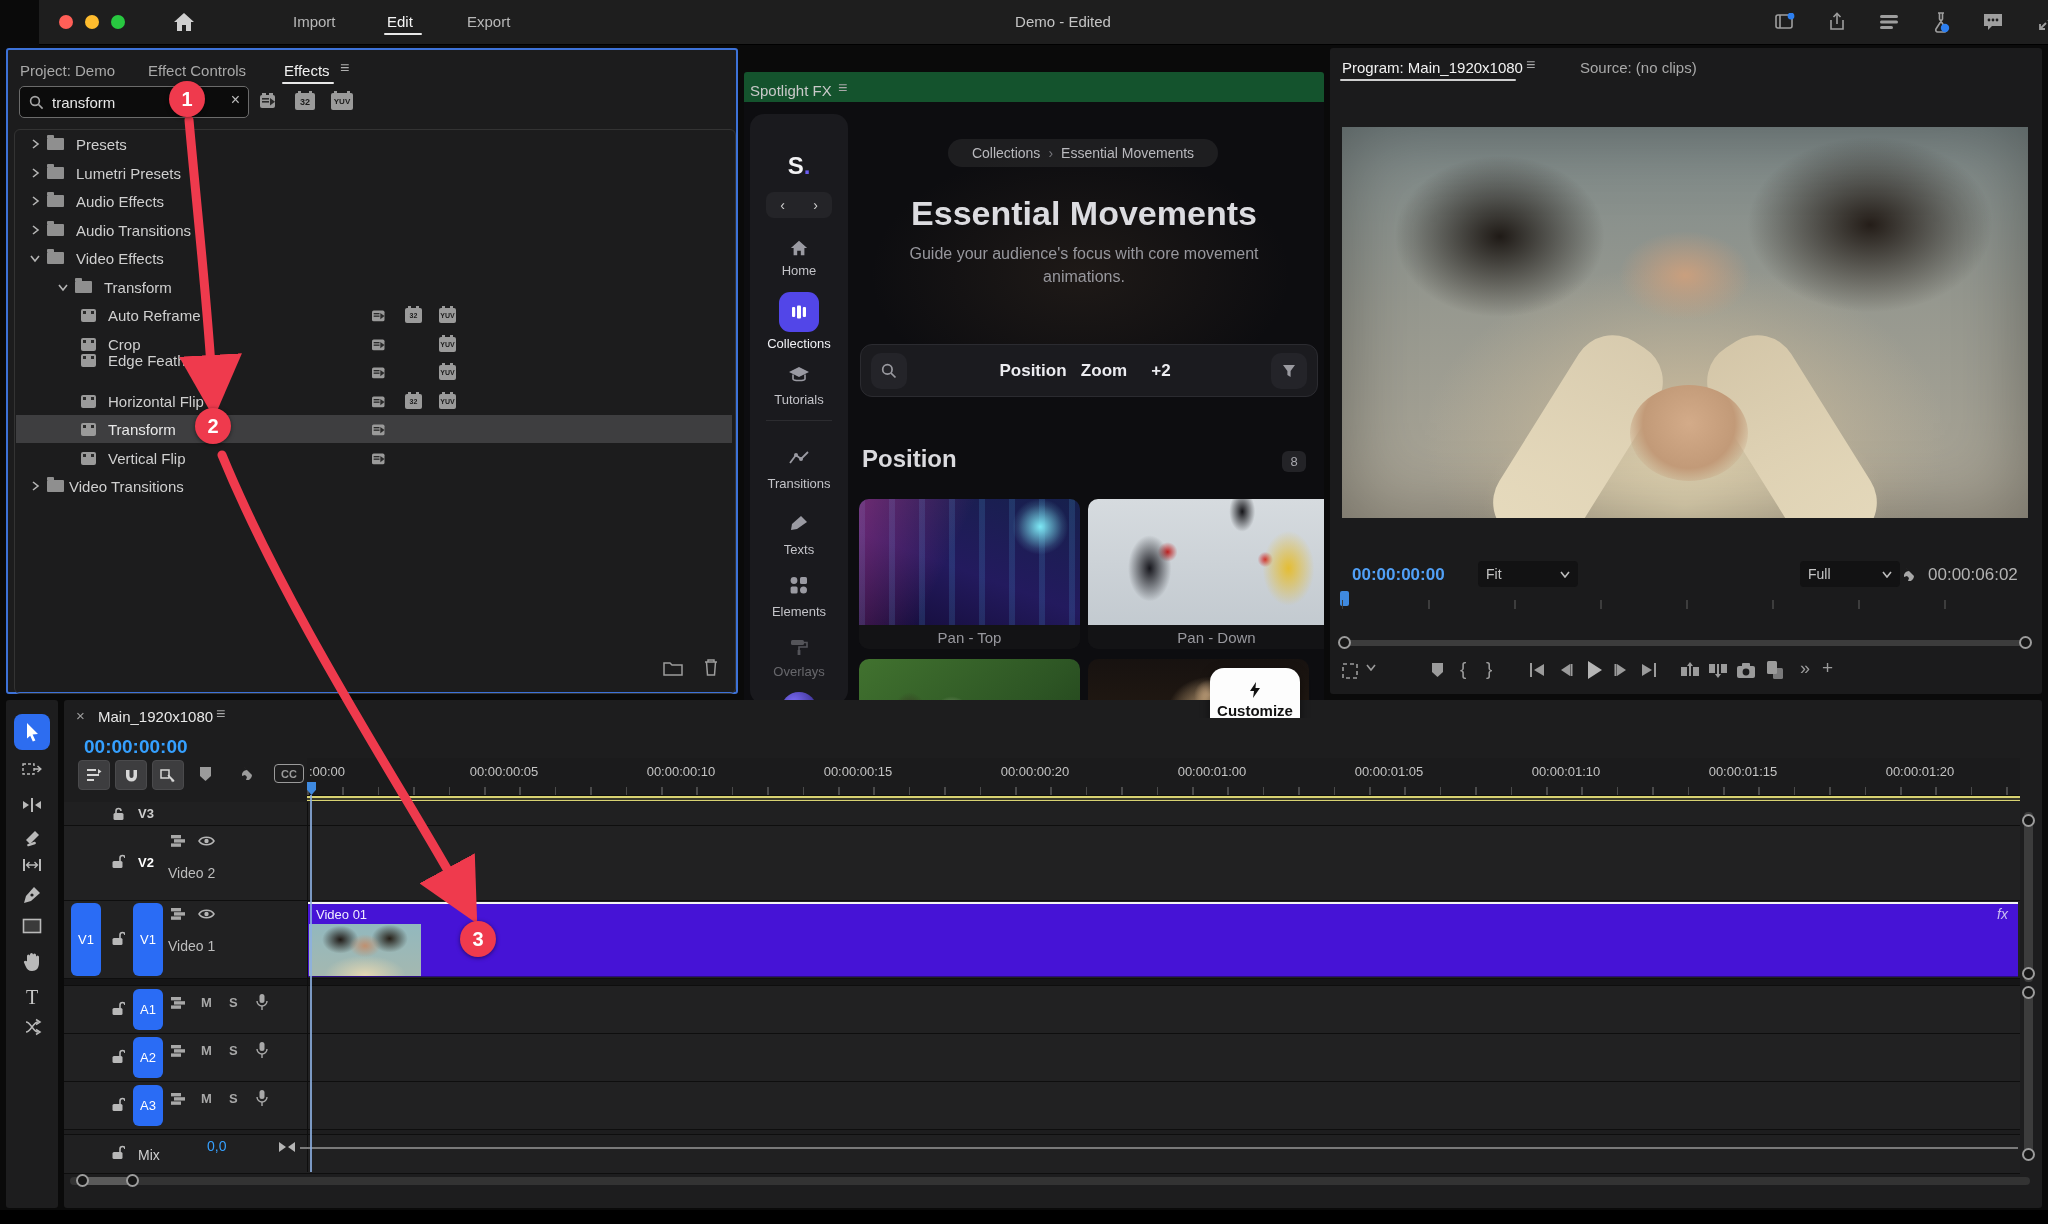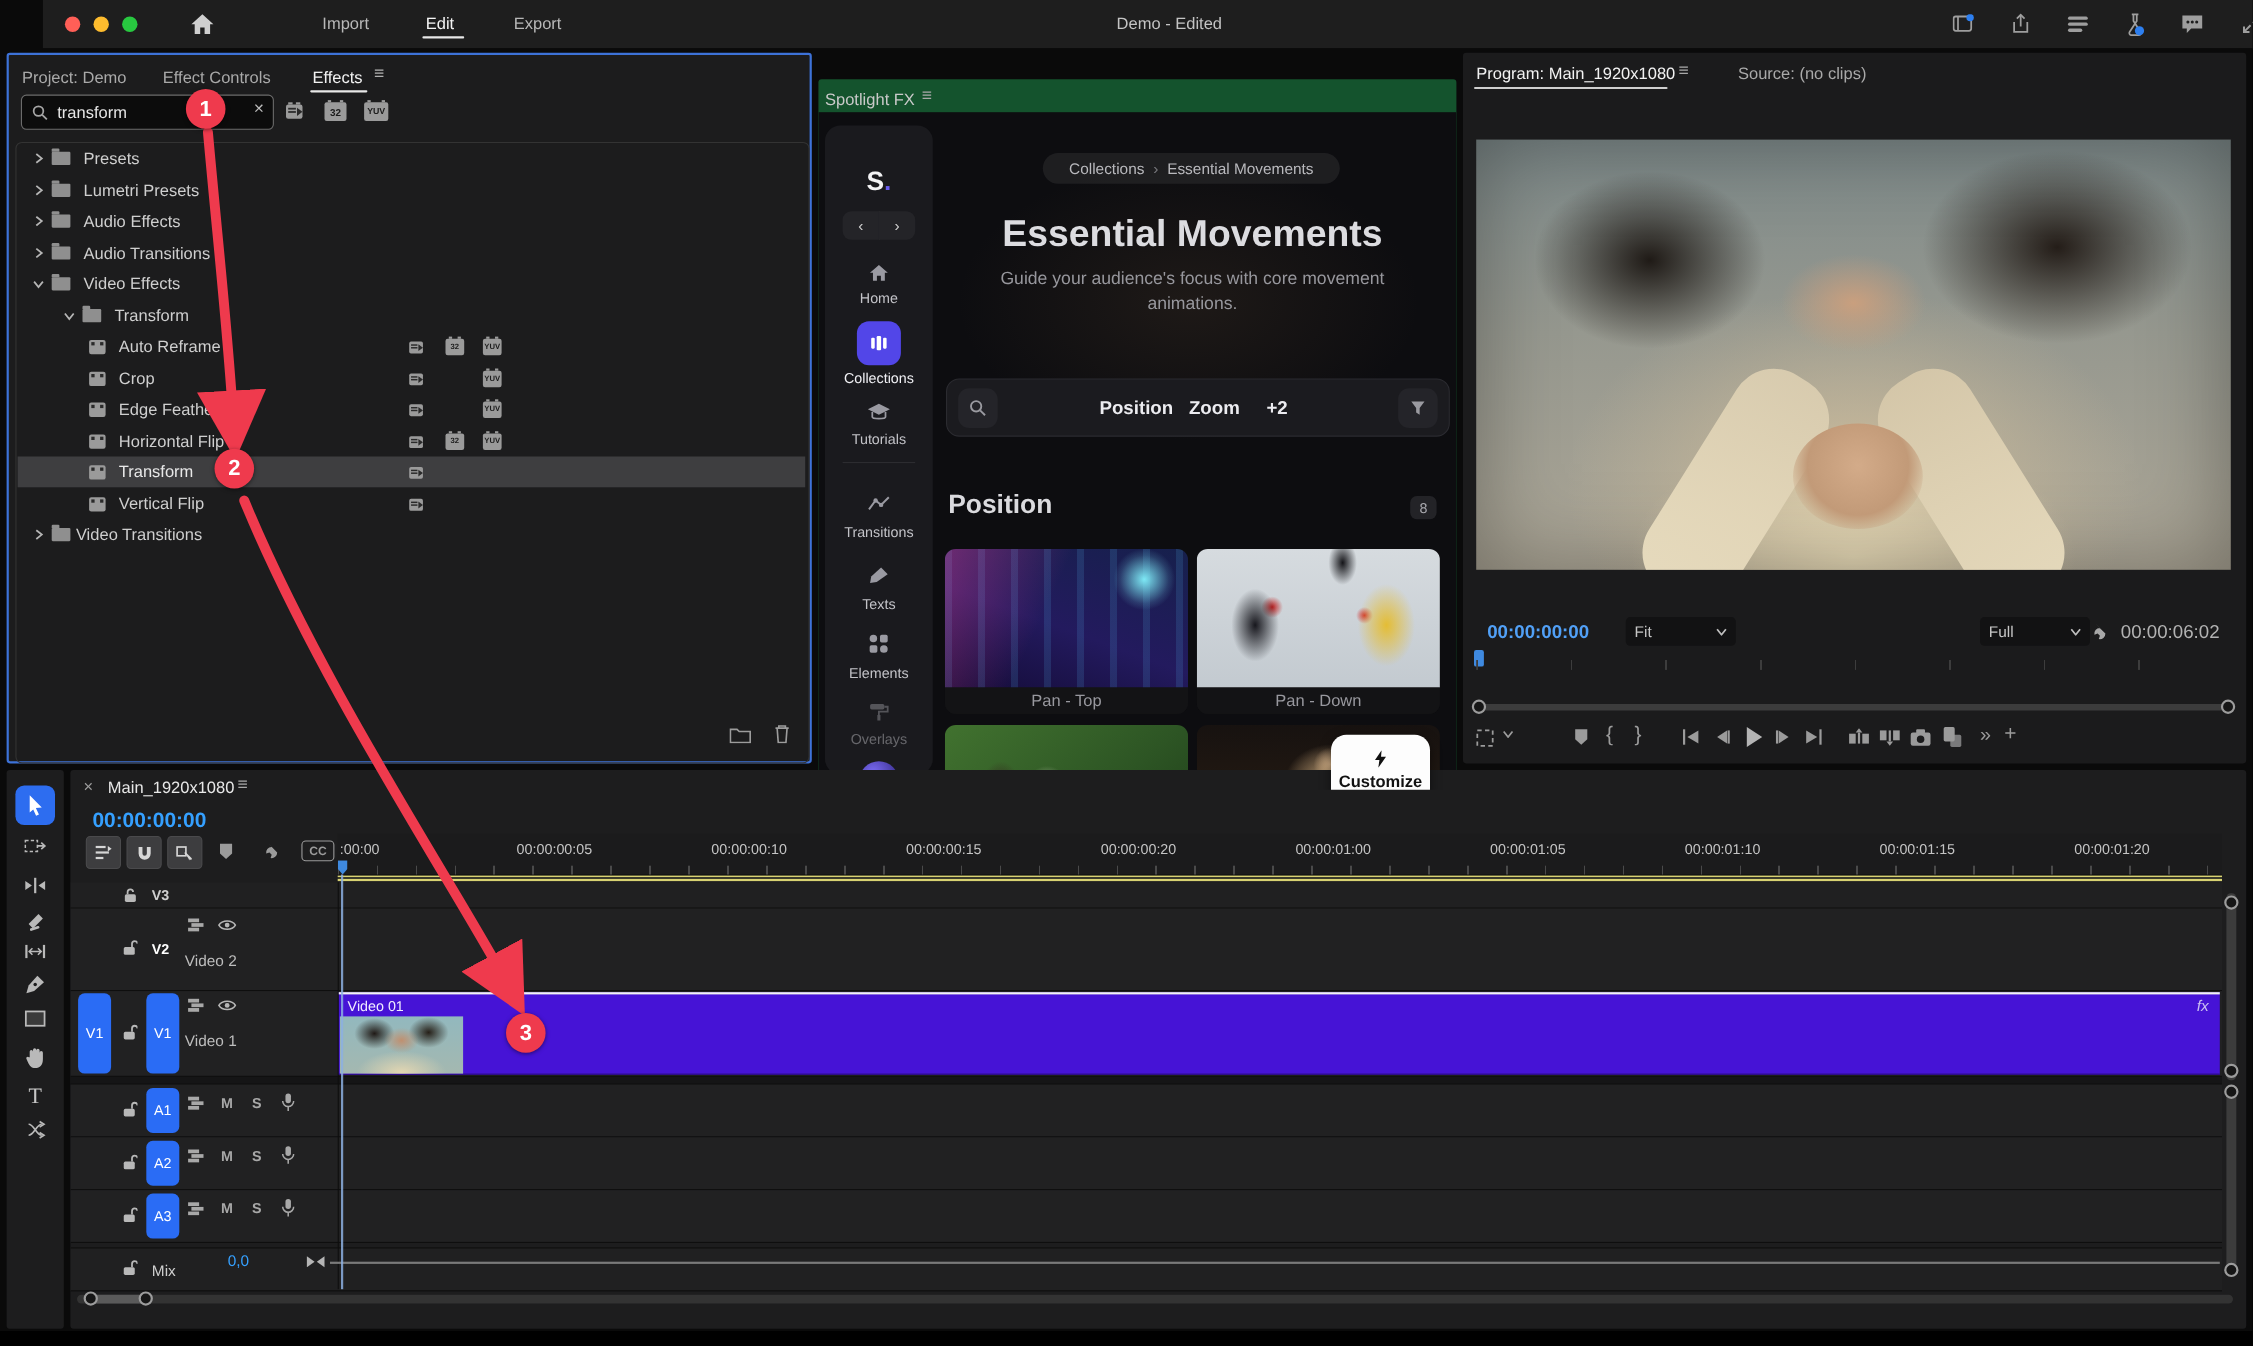--- a/index.html
+++ b/index.html
@@ -198,21 +198,21 @@
         <span style="margin-left:12px;">Transform</span>
       </div>
       <div class="treerow" style="top:171px;padding-left:58px;">
         <span class="effect-ic"></span>
         <span style="margin-left:12px;">Auto Reframe</span>
       </div>
       <div class="treerow" style="top:200px;padding-left:58px;">
         <span class="effect-ic"></span>
         <span style="margin-left:12px;">Crop</span>
       </div>
-      <div class="treerow" style="top:228px;padding-left:58px;text-align:right;">
+      <div class="treerow" style="top:216px;padding-left:58px;text-align:right;">
         <span class="effect-ic"></span>
         <span style="margin-left:12px;">Edge Feather</span>
       </div>
       <div class="treerow" style="top:257px;padding-left:58px;text-align:right;">
         <span class="effect-ic"></span>
         <span style="margin-left:12px;">Horizontal Flip</span>
       </div>
       <div class="treerow" style="top:285px;padding-left:58px;color:#e8e8e8;">
         <span class="effect-ic"></span>
         <span style="margin-left:12px;">Transform</span>
@@ -414,21 +414,21 @@
       <div class="abs ic" style="left:538px;top:349px;width:24px;height:21px;background:#232327;border-radius:6px;font-size:13px;color:#a8a8ae;">8</div>
 
       <div class="card" style="left:115px;top:397px;width:221px;height:150px;">
         <div class="abs" style="left:0;top:0;right:0;height:126px;background:
           radial-gradient(40px 40px at 82% 22%, #7de8f5 0%, rgba(125,232,245,.15) 55%, transparent 70%),
           linear-gradient(115deg, rgba(255,70,160,.35) 0%, transparent 42%),
           repeating-linear-gradient(90deg, rgba(90,200,255,.14) 0 6px, transparent 6px 30px),
           linear-gradient(200deg,#16204c 0%,#231a5e 55%,#140c38 100%);"></div>
         <div class="cardlbl">Pan - Top</div>
       </div>
-      <div class="card" style="left:344px;top:397px;width:221px;height:150px;">
+      <div class="card" style="left:344px;top:397px;width:221px;height:150px;padding-left:36px;">
         <div class="abs" style="left:0;top:0;right:0;height:126px;background:
           radial-gradient(30px 46px at 24% 55%, #17171d 0%, transparent 72%),
           radial-gradient(14px 14px at 31% 42%, #c02020 0%, transparent 70%),
           radial-gradient(36px 52px at 78% 55%, #e4bd34 0%, transparent 72%),
           radial-gradient(11px 11px at 69% 48%, #cf2e2e 0%, transparent 70%),
           radial-gradient(18px 28px at 60% 10%, #141418 0%, transparent 72%),
           linear-gradient(180deg,#d6dbdf 0%,#c3cad0 100%);"></div>
         <div class="cardlbl">Pan - Down</div>
       </div>
 

